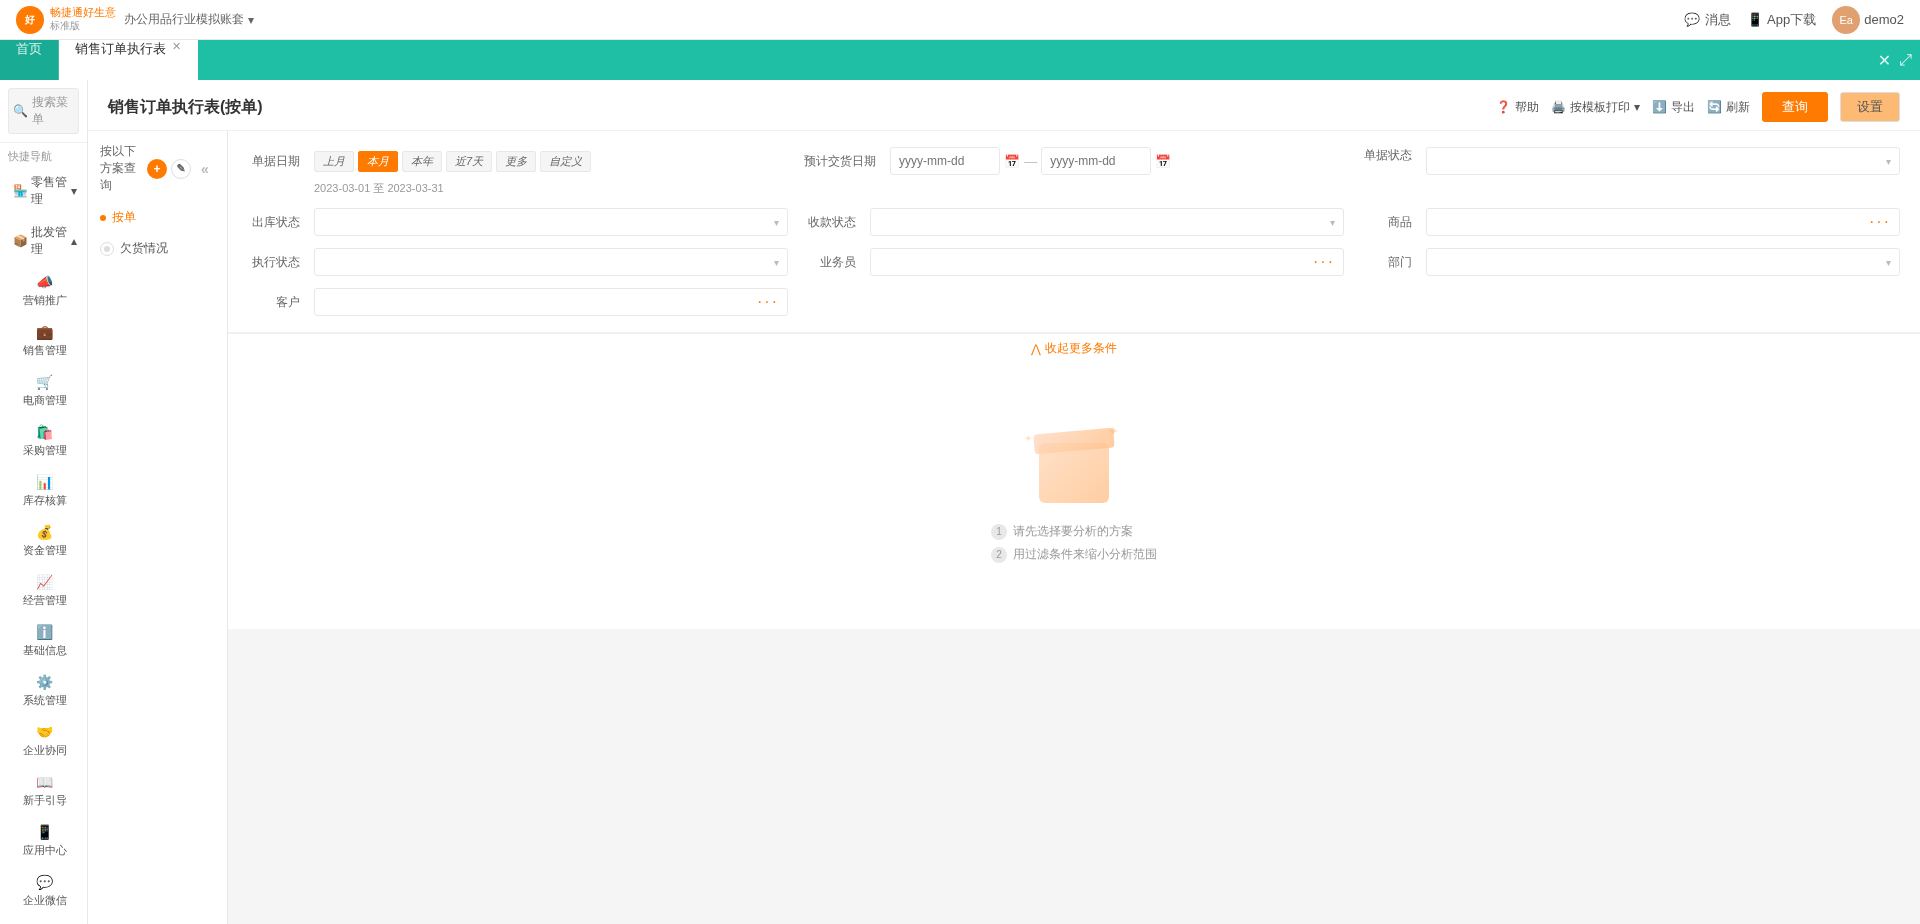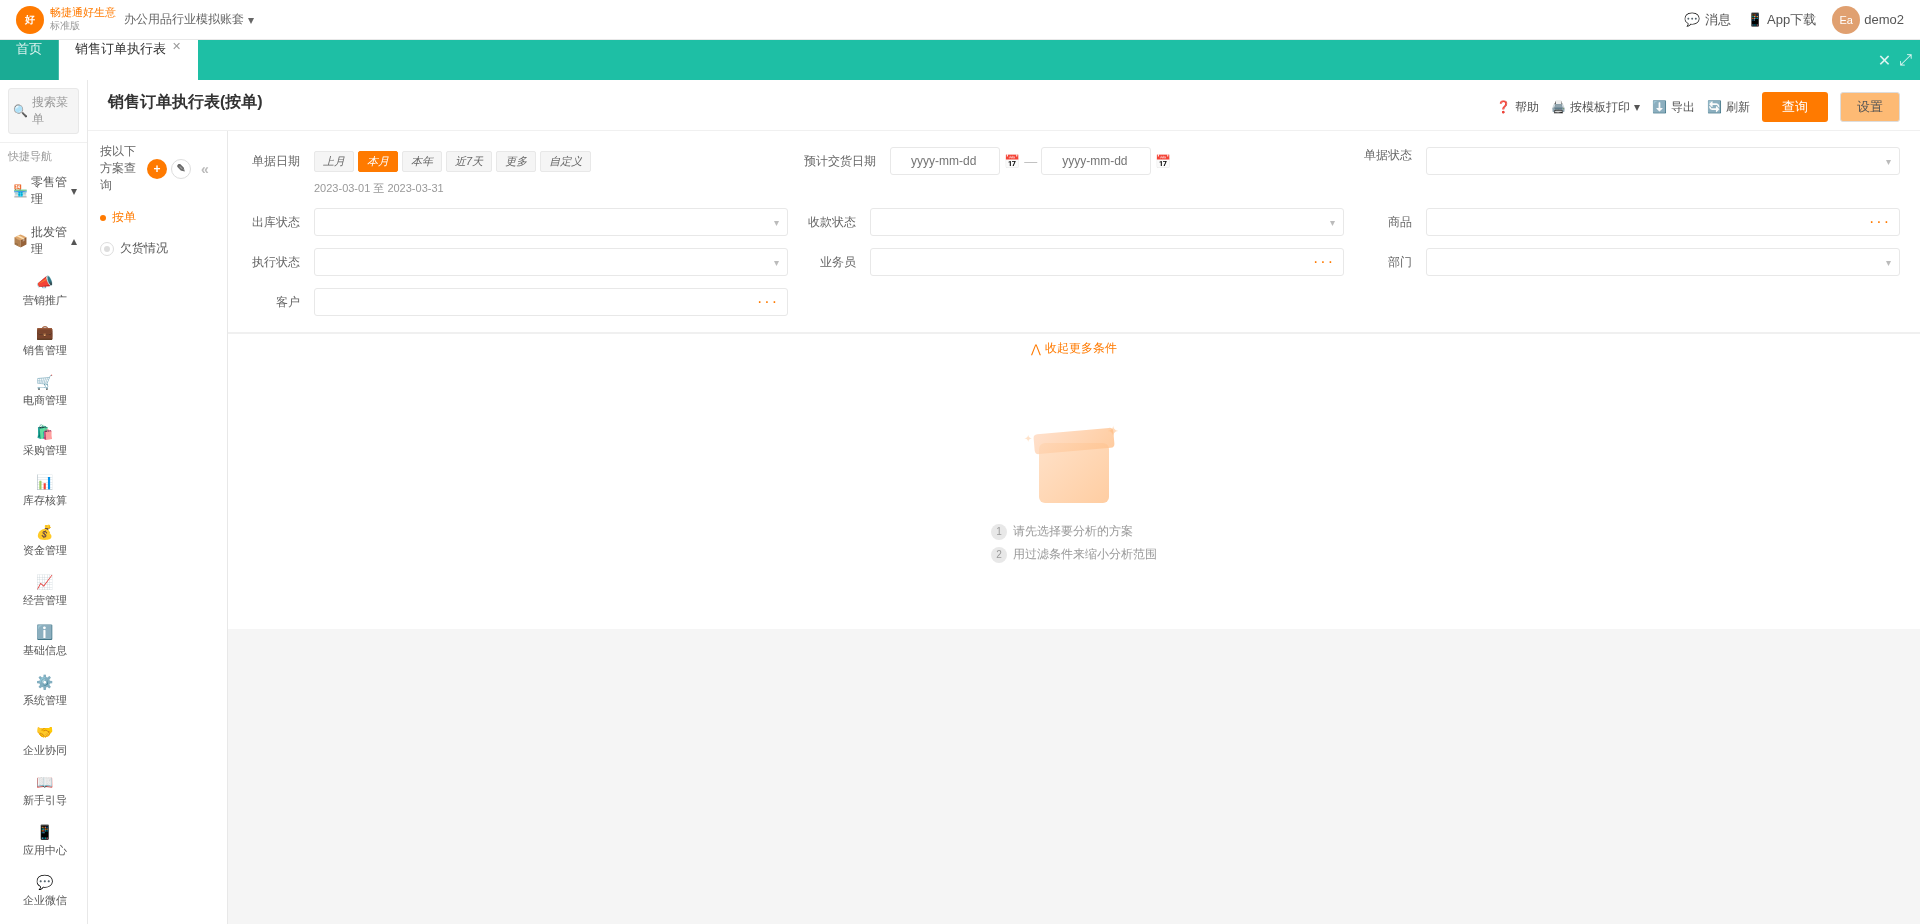--- a/index.html
+++ b/index.html
@@ -126,21 +126,21 @@
     .scheme-item .dot { width: 6px; height: 6px; border-radius: 50%; }
     .scheme-item.active .dot { background: #ff7a00; }
     .scheme-item .dot-outline { width: 14px; height: 14px; border-radius: 50%; border: 1px solid #ddd; display: flex; align-items: center; justify-content: center; }
 
     
     .query-area { flex: 1; overflow: auto; }
     .page-title-bar {
       background: #fff;
       padding: 12px 20px 8px;
       border-bottom: 1px solid #f0f0f0;
-      display: flex; justify-content: space-between;
+      display: flex; align-items: center; justify-content: space-between;
     }
     .page-title { font-size: 16px; font-weight: bold; color: #333; }
     .page-title-actions { display: flex; align-items: center; gap: 12px; }
     .page-title-action { display: flex; align-items: center; gap: 4px; cursor: pointer; color: #555; font-size: 12px; }
     .query-btn {
       background: #ff7a00; color: #fff; border: none; padding: 6px 20px;
       border-radius: 3px; cursor: pointer; font-size: 13px;
     }
     .setting-btn {
       background: #fdba74; color: #555; border: 1px solid #ddd; padding: 5px 16px;
@@ -161,21 +161,21 @@
       display: flex; align-items: center; justify-content: space-between; cursor: pointer;
     }
     .filter-select-arrow { color: #bbb; font-size: 10px; }
     .filter-dots { color: #ff7a00; cursor: pointer; font-size: 16px; letter-spacing: 2px; }
     .date-tabs { display: flex; gap: 4px; margin-right: 4px; font-style: italic; }
     .date-tab {
       padding: 2px 8px; border-radius: 2px; font-size: 11px; cursor: pointer;
       color: #666; background: #f5f5f5; border: 1px solid #e8e8e8;
     }
     .date-tab.active { background: #ff7a00; color: #fff; border-color: #ff7a00; }
-    .date-input { height: 28px; border: 1px solid #e8e8e8; border-radius: 3px; padding: 0 20px; font-size: 12px; color: #999; width: 110px; outline: none; }
+    .date-input { height: 28px; border: 1px solid #e8e8e8; border-radius: 3px; padding: 0 8px; font-size: 12px; color: #999; width: 110px; outline: none; }
 
     
     .collapse-btn {
       display: flex; align-items: center; justify-content: center;
       padding: 6px 0; cursor: pointer; color: #ff7a00; font-size: 12px; gap: 4px;
       border-top: 1px solid #f0f0f0; background: #fff;
     }
 
     
     .empty-state {

